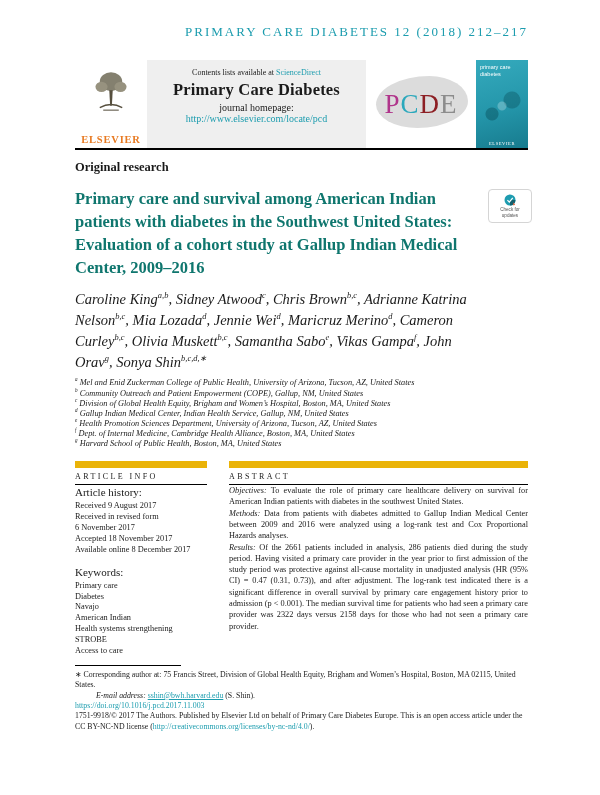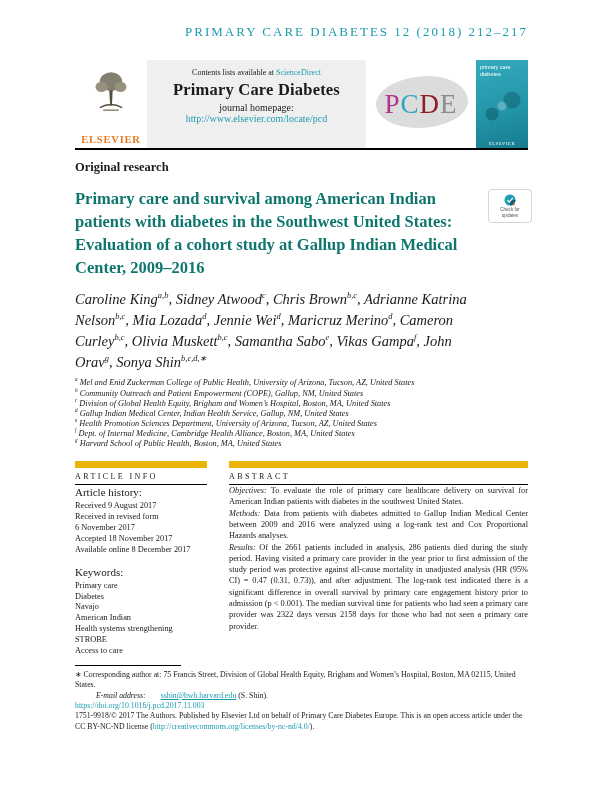--- a/index.html
+++ b/index.html
@@ -125,21 +125,21 @@
   .abs-p{font-size:8.3px;line-height:1.36;text-align:justify;margin:0;}
   .abs-label{font-style:italic;}
   .copyright{font-size:8.3px;line-height:1.36;text-align:center;margin-top:3px;}
 
   
   .footnote{margin-top:8px;}
   .foot-rule{width:106px;border-top:1px solid #000;margin-bottom:4px;}
   .footnote p{margin:0;font-size:7.8px;line-height:1.32;}
   .email-line{padding-left:9px;}
   .email-label{font-style:italic;margin-left:12px;}
-  a.underline{text-decoration:underline;margin-left:13px;}
+  a.underline{text-decoration:underline;}
 </style>
 </head>
 <body>
 
 <div class="page">
 
   <div class="journal-ref">PRIMARY CARE DIABETES 12 (2018) 212–217</div>
 
   <div class="banner">
     <div class="banner-left">

